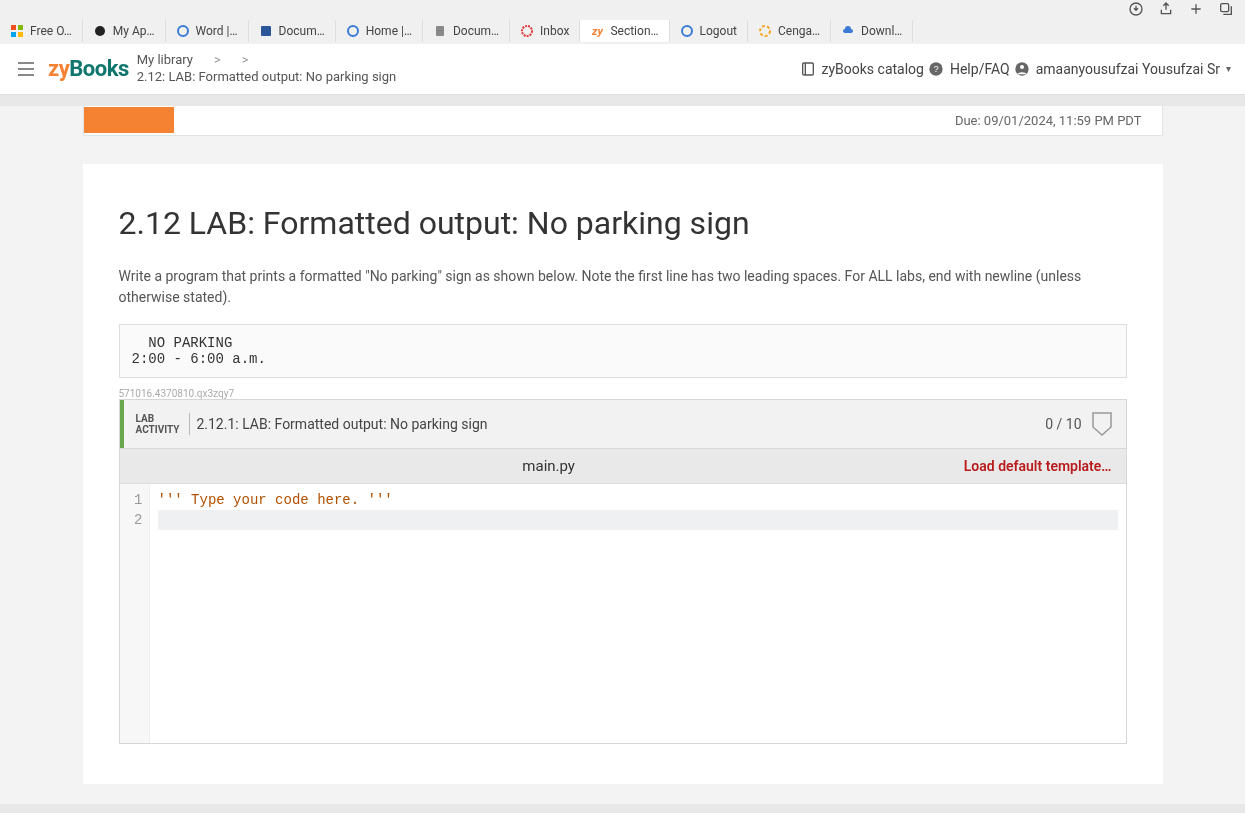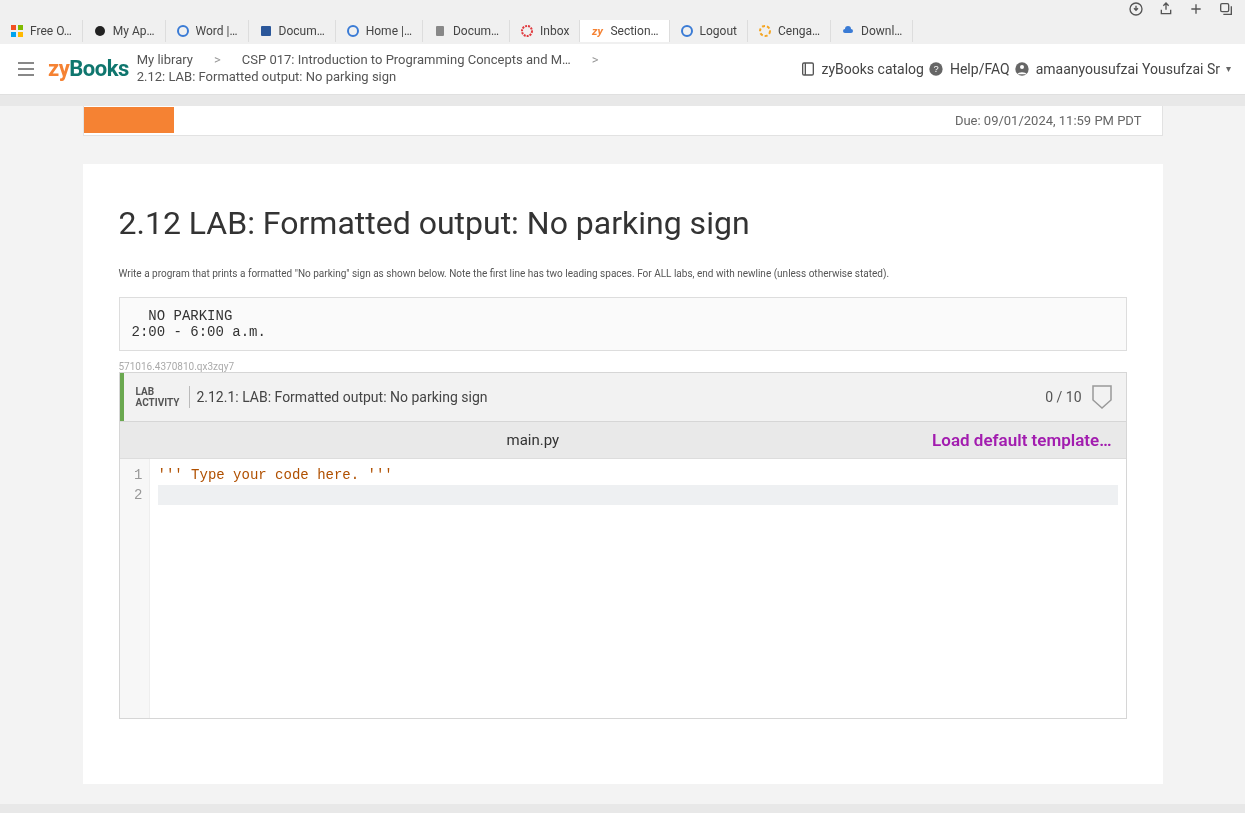--- a/index.html
+++ b/index.html
@@ -143,21 +143,21 @@
   min-height: 620px;
 }
 
 h1.lab-title {
   font-size: 32px;
   font-weight: 400;
   color: #333;
   margin-bottom: 24px;
 }
 .instructions {
-  font-size: 10px;
+  font-size: 14px;
   color: #555;
   line-height: 1.5;
   margin-bottom: 16px;
 }
 
 .code-block {
   border: 1px solid #ddd;
   background: #fafafa;
   padding: 10px 12px;
   font-family: "Courier New", monospace;
@@ -214,22 +214,22 @@
   align-items: center;
   padding: 8px 14px;
   border-top: 1px solid #d6d6d6;
 }
 .filebar .filename {
   margin: 0 auto;
   font-size: 15px;
   color: #333;
 }
 .filebar .load-default {
-  font-size: 17px;
-  color: #a21caf;
+  font-size: 14px;
+  color: #b91c1c;
   font-weight: 600;
   cursor: pointer;
 }
 
 .editor {
   background: #fff;
   display: flex;
   font-family: "Courier New", monospace;
   font-size: 14px;
   min-height: 260px;
@@ -385,21 +385,20 @@
         <path d="M4 6h16M4 12h16M4 18h16"></path>
       </svg>
   </div>
   <div class="logo">
     <span class="zy">zy</span><span class="books">Books</span>
   </div>
   <div class="breadcrumbs">
     <div class="line">
       <span>My library</span>
       <span class="sep">&gt;</span>
-      <span>CSP 017: Introduction to Programming Concepts and M…</span>
       <span class="sep">&gt;</span>
     </div>
     <div class="line">
       <span>2.12: LAB: Formatted output: No parking sign</span>
     </div>
   </div>
   <div class="header-right">
     <div class="hitem">
       <span class="hicon">
         <svg viewBox="0 0 24 24" width="16" height="16" fill="none" stroke="#555" stroke-width="2">

